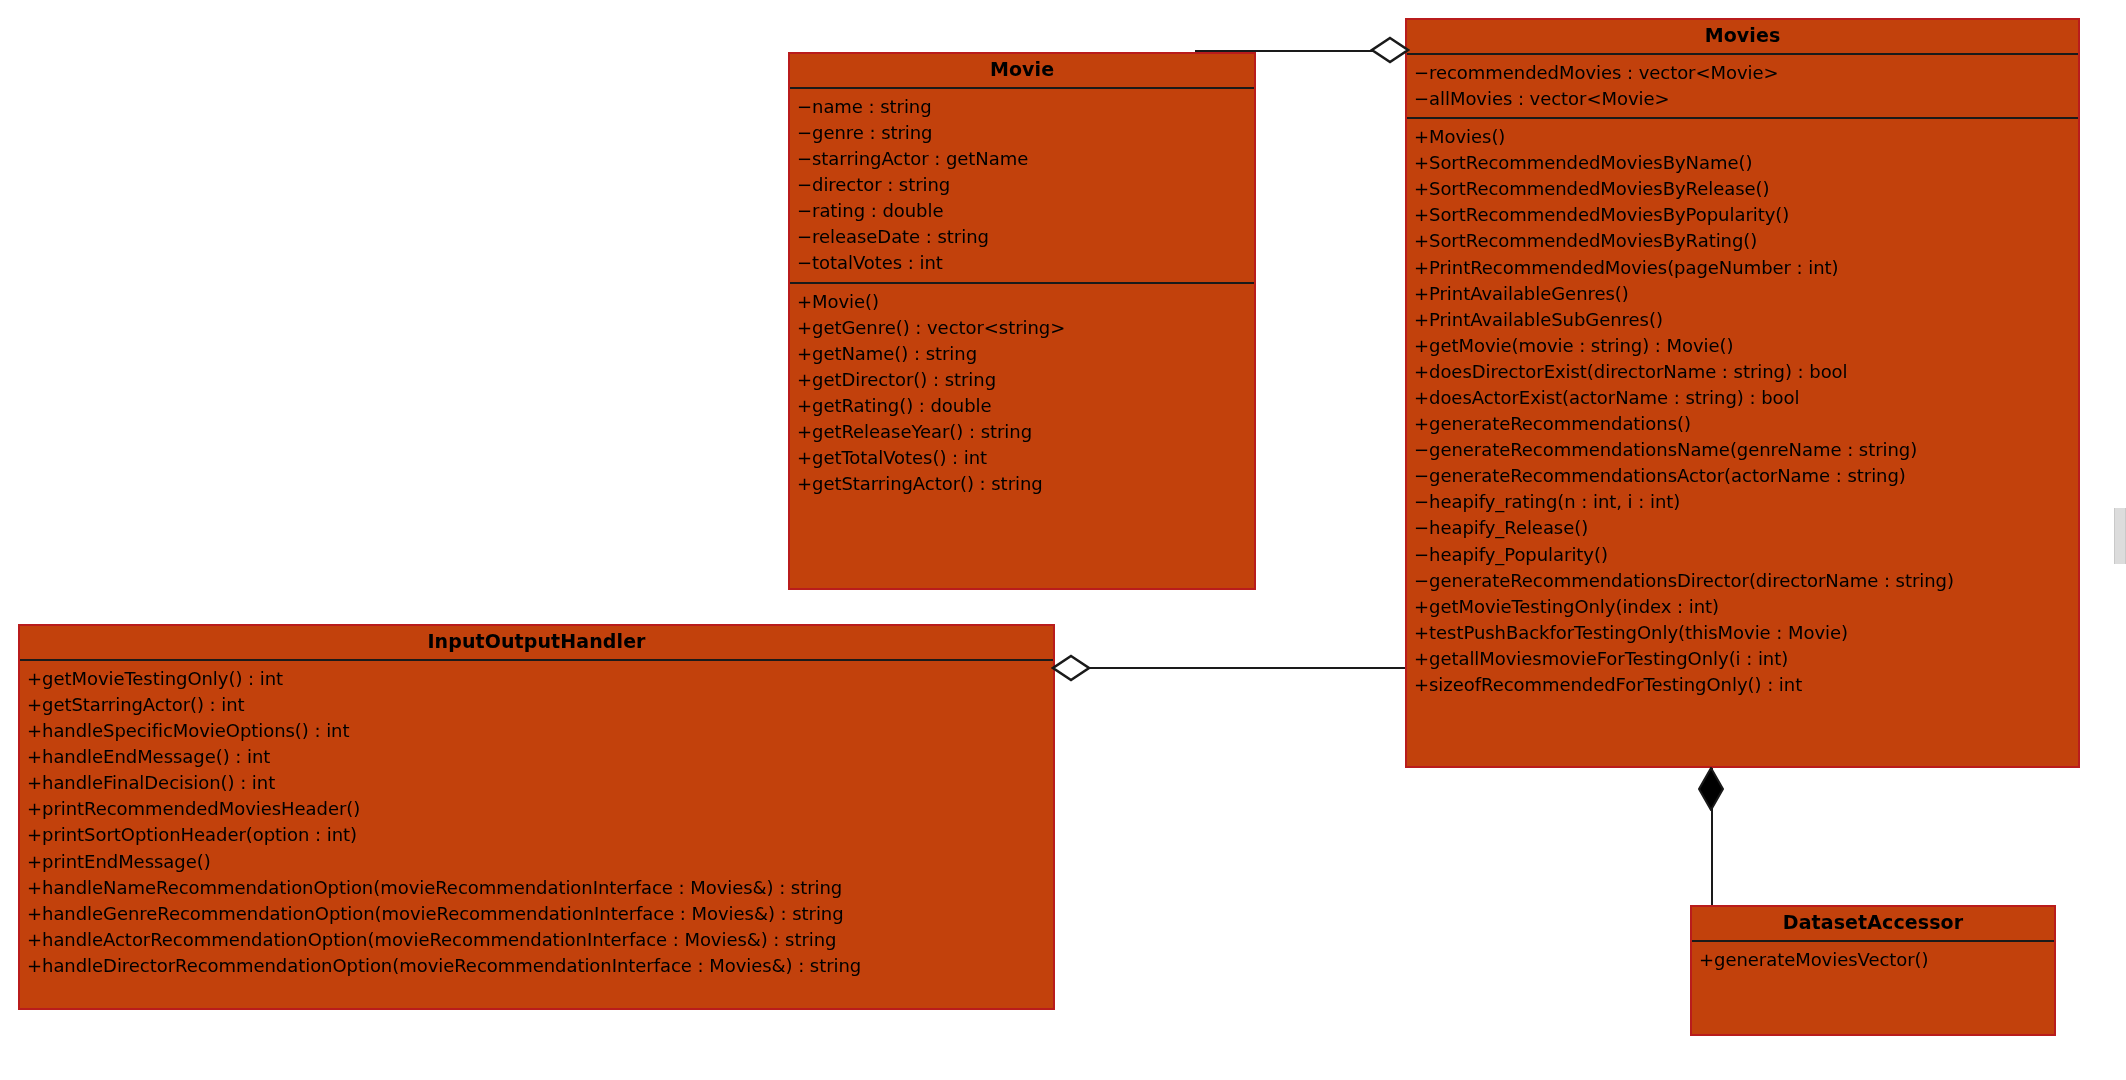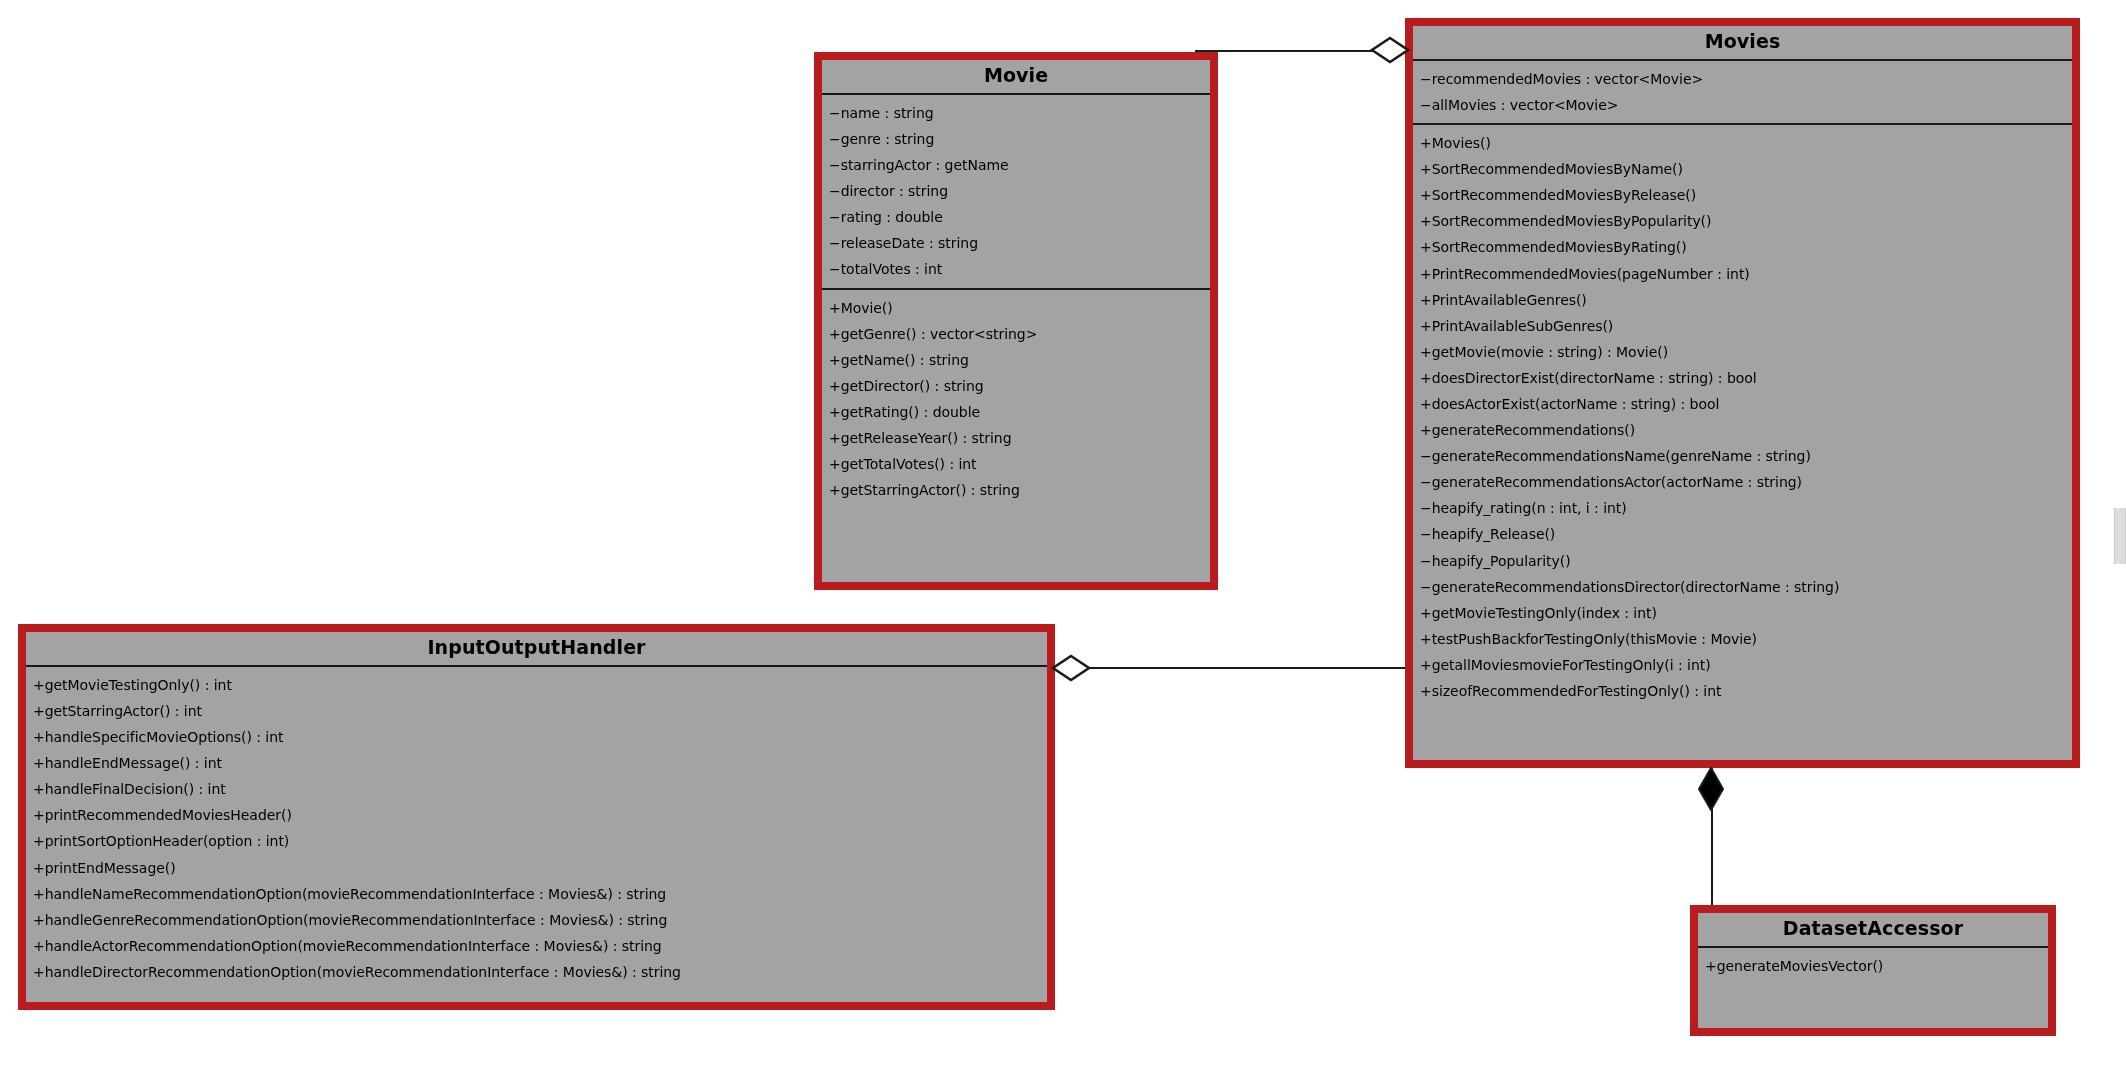--- a/index.html
+++ b/index.html
@@ -12,43 +12,43 @@
     height: 1080px;
     position: relative;
     overflow: hidden;
     font-family: "DejaVu Sans", "Liberation Sans", sans-serif;
   }
 
   
   .uml-class {
     position: absolute;
     box-sizing: border-box;
-    background: #a3a3a3;
-    border: 8px solid #b91c1c;
+    background: #c2410c;
+    border: 2px solid #b91c1c;
     z-index: 5;
   }
   .uml-title {
     text-align: center;
     font-weight: bold;
     font-size: 19px;
     color: #000000;
     padding: 5px 6px 6px 6px;
     border-bottom: 2px solid #1a1a1a;
     line-height: 1.15;
     letter-spacing: 0.1px;
   }
   .uml-section {
     padding: 5px 0 5px 0;
     box-sizing: border-box;
   }
   .uml-attrs {
     border-bottom: 2px solid #1a1a1a;
   }
   .uml-line {
-    font-size: 14px;
+    font-size: 18px;
     color: #000000;
     line-height: 26.1px;
     white-space: nowrap;
     padding-left: 7px;
     letter-spacing: -0.05px;
   }
 
   
   .edge {
     position: absolute;
@@ -94,21 +94,21 @@
     <polygon points="20,2 38,14 20,26 2,14" fill="#ffffff" stroke="#1a1a1a" stroke-width="2.5"></polygon>
   </svg>
 </div>
 
 <div class="diamond" style="left:1697px; top:767px;">
   <svg width="28" height="44" viewBox="0 0 28 44">
     <polygon points="14,1 26,22 14,43 2,22" fill="#000000" stroke="#1a1a1a" stroke-width="2"></polygon>
   </svg>
 </div>
 
-<div class="uml-class" style="left:814px; top:52px; width:404px; height:538px;">
+<div class="uml-class" style="left:788px; top:52px; width:468px; height:538px;">
   <div class="uml-title">Movie</div>
   <div class="uml-section uml-attrs">
       <div class="uml-line">−name : string</div>
       <div class="uml-line">−genre : string</div>
       <div class="uml-line">−starringActor : getName</div>
       <div class="uml-line">−director : string</div>
       <div class="uml-line">−rating : double</div>
       <div class="uml-line">−releaseDate : string</div>
       <div class="uml-line">−totalVotes : int</div>
     </div>

